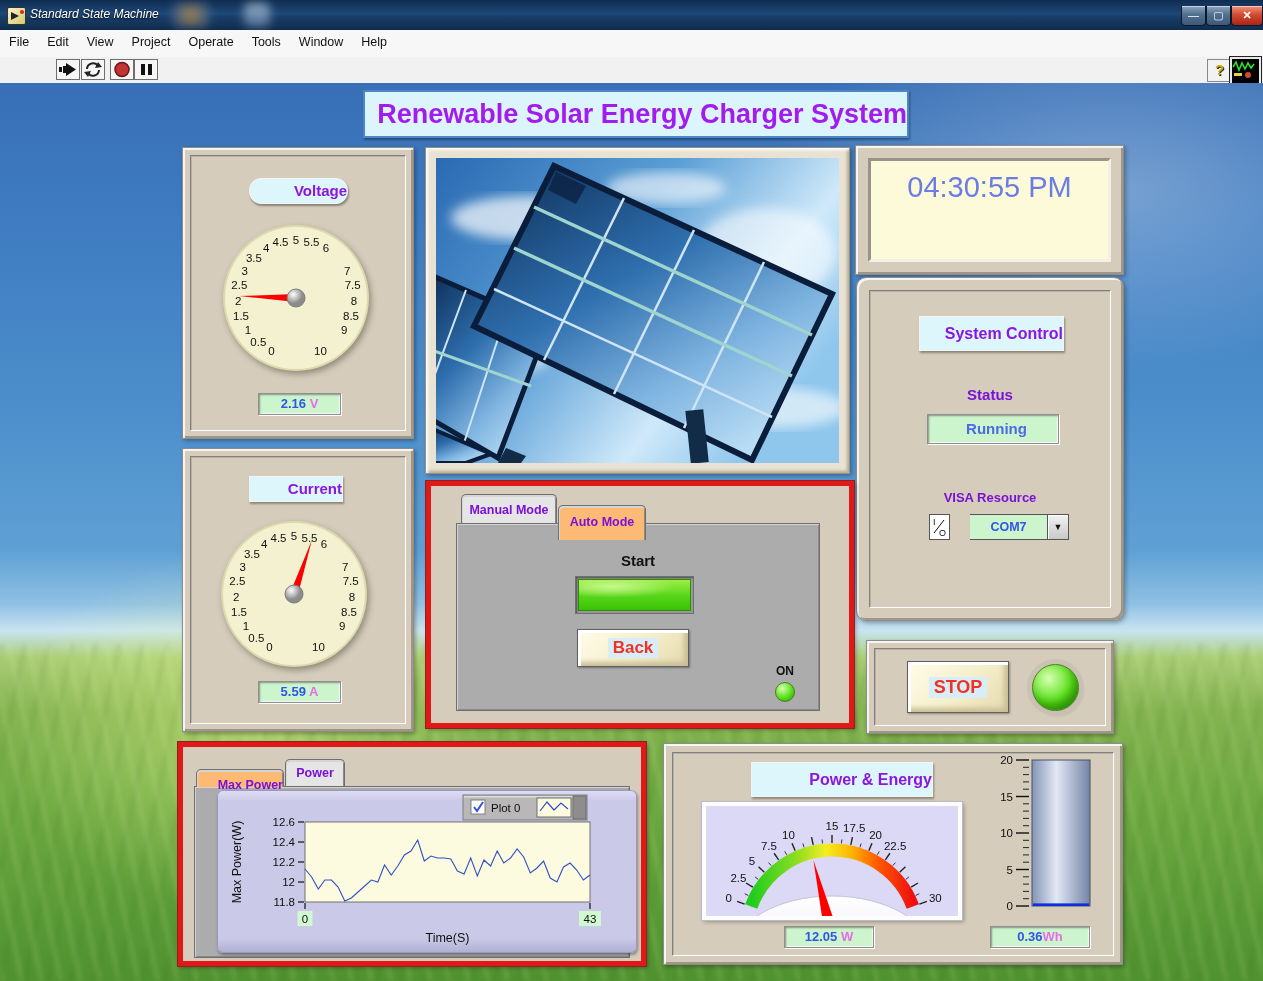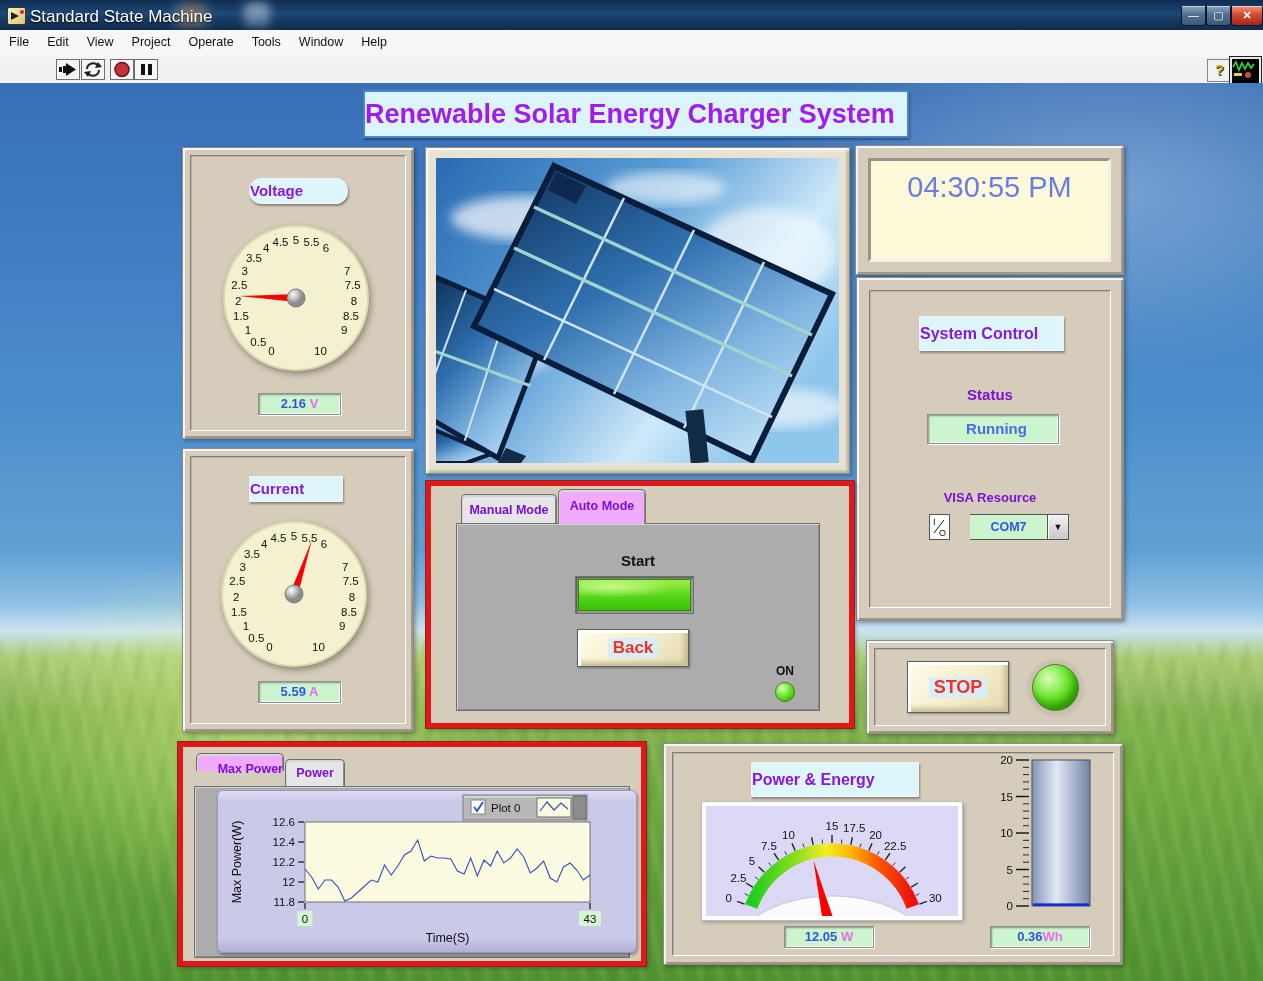--- a/index.html
+++ b/index.html
@@ -8,21 +8,21 @@
   svg text{font-family:"Liberation Sans",sans-serif;}
 
   
   .titlebar{position:absolute;left:0;top:0;width:1263px;height:30px;
     background:linear-gradient(180deg,#0f2c50 0%,#1d4877 45%,#173c66 60%,#102c4e 100%);}
   .tb-blob{position:absolute;top:3px;filter:blur(5px);opacity:.65;border-radius:6px;}
   .titleicon{position:absolute;left:7px;top:7px;width:17px;height:16px;background:linear-gradient(135deg,#f7f2c8,#d8c870);
     border:1px solid #333;border-radius:2px;}
   .titleicon:before{content:"";position:absolute;left:3px;top:4px;border-left:8px solid #222;border-top:4px solid transparent;border-bottom:4px solid transparent;}
   .titleicon:after{content:"";position:absolute;right:1px;top:2px;width:4px;height:4px;background:#d22;border-radius:50%;}
-  .titletext{position:absolute;left:30px;top:7px;color:#fff;font-size:17px;text-shadow:0 1px 2px #000;}
+  .titletext{position:absolute;left:30px;top:7px;color:#fff;font-size:12px;text-shadow:0 1px 2px #000;font-style:italic;}
   .winbtns{position:absolute;right:0;top:6px;display:flex;}
   .winbtn{height:19px;border:1px solid #09182c;border-top:none;border-radius:0 0 4px 4px;
     background:linear-gradient(180deg,#8fa6bf,#51708f 45%,#3c5a78);color:#fff;text-align:center;
     font-size:11px;line-height:18px;box-shadow:inset 0 1px 0 rgba(255,255,255,.5);}
   .winbtn.min,.winbtn.max{width:23px;}
   .winbtn.close{width:30px;background:linear-gradient(180deg,#f2957c,#d14c31 45%,#ab2414);font-weight:bold;}
   .menubar{position:absolute;left:0;top:30px;width:1263px;height:36px;background:#f7f7f7;border-bottom:2px solid #0ea5e9;box-sizing:border-box;}
   .menubar span{display:inline-block;padding:5px 9px 0 9px;font-size:12.5px;color:#111;}
   .toolbar{position:absolute;left:0;top:57px;width:1263px;height:26px;background:#f1f1f1;box-sizing:border-box;}
   .tbtn{position:absolute;top:2px;width:24px;height:21px;background:#f6f6f6;border:1px solid #6f6f6f;box-sizing:border-box;text-align:center;}
@@ -40,33 +40,33 @@
     background:
      repeating-linear-gradient(78deg, rgba(240,255,190,.22) 0 5px, rgba(0,0,0,0) 5px 19px),
      repeating-linear-gradient(102deg, rgba(40,90,20,.20) 0 4px, rgba(0,0,0,0) 4px 23px);
     filter:blur(2px);}
 
   
   .lvpanel{position:absolute;background:#d5ccbb;border:1px solid #8d8d8d;
     box-shadow:inset 2px 2px 0 rgba(255,255,255,.8), inset -2px -2px 0 rgba(115,105,88,.55), 2px 2px 4px rgba(0,0,0,.30);}
   .inframe{position:absolute;border:1px solid;border-color:#7f7f7f #ffffff #ffffff #7f7f7f;
     box-shadow:inset 1px 1px 0 #b9b1a1;}
-  .chip{position:absolute;background:#dcf6fc;color:#8b16e0;font-weight:bold;text-align:left;
+  .chip{position:absolute;background:#dcf6fc;color:#8b16e0;font-weight:bold;text-align:right;
     border:1px solid #f4f4f4;box-shadow:1px 2px 2px rgba(0,0,0,.35);}
   .plabel{position:absolute;color:#7b10d8;font-weight:bold;text-align:center;width:100%;}
   .valbox{position:absolute;background:#cdf5cd;border:1px solid #8f8f8f;text-align:center;font-weight:bold;font-size:13px;
     box-shadow:inset 1px 1px 2px rgba(70,70,70,.55), inset -1px -1px 1px rgba(255,255,255,.9), 1px 1px 0 #fff;}
   .valnum{color:#2f55e8;} .valunit{color:#e86ce8;}
   .lcd{position:absolute;background:#fdfada;border:3px solid;border-color:#9a9488 #f4f0e4 #f4f0e4 #9a9488;
     color:#6b7ce4;text-align:center;font-size:29px;}
   .redframe{position:absolute;border:5px solid #e01818;background:#d5ccbb;box-shadow:0 0 0 1px #8d2222, 2px 2px 4px rgba(0,0,0,.3);}
   .tab{position:absolute;font-weight:bold;color:#7b10d8;font-size:12.5px;text-align:center;
     border:1px solid #6f6f6f;border-bottom:none;border-radius:5px 5px 0 0;
     box-shadow:inset 1px 2px 0 #d6d6d6, inset -1px 0 0 #8a8a8a;box-sizing:border-box;}
-  .tab.active{background:#f0abfc;z-index:3;}
+  .tab.active{background:#fdba74;z-index:3;margin-top:16px;}
   .tab.inactive{background:#e5e5e5;z-index:1;}
   .tabpage{position:absolute;background:#acacac;border:1px solid #6f6f6f;z-index:2;
     box-shadow:inset 1px 1px 0 #d2d2d2, inset -1px -1px 0 #8a8a8a;}
   .creambtn{position:absolute;background:linear-gradient(135deg,#fffce9 0%,#f5eecb 55%,#e3d9ad 100%);
     border:1px solid #5f5f5f;display:flex;align-items:center;justify-content:center;
     box-shadow:inset 3px 3px 0 #ffffff, inset -4px -4px 5px #c9be96, 1px 1px 2px rgba(0,0,0,.35);}
   .creambtn span{background:#d9edf9;color:#ee3322;font-weight:bold;padding:0 5px;}
   .bezel{position:absolute;background:#9a9a9a;border:1px solid #6f6f6f;box-shadow:inset 1px 1px 2px #4d4d4d;padding:2px;}
   .greenbtn{width:100%;height:100%;box-sizing:border-box;border:1px solid #2a8e00;
     background:radial-gradient(90px 16px at 30% 22%, #c7f88c, rgba(199,248,140,0) 70%),
@@ -238,21 +238,21 @@
       </g>
     </svg>
   </div>
 
   <div class="lvpanel" style="left:855px;top:145px;width:267px;height:128px;">
     <div class="lcd" style="inset:12px;">
       <div style="margin-top:10px;">04:30:55 PM</div>
     </div>
   </div>
 
-  <div class="lvpanel" style="left:856px;top:277px;width:266px;height:342px;">
+  <div class="lvpanel" style="left:856px;top:277px;width:266px;height:342px;border-radius:10px;">
     <div class="inframe" style="inset:12px;"></div>
     <div class="chip" style="left:62px;top:38px;width:143px;height:33px;font-size:16px;line-height:33px;">System Control</div>
     <div class="plabel" style="top:108px;font-size:15px;">Status</div>
     <div class="valbox" style="left:70px;top:136px;width:130px;height:28px;line-height:28px;font-size:15px;">
       <span style="color:#4a6ae8;margin-left:7px;">Running</span>
     </div>
     <div class="plabel" style="top:212px;font-size:13px;">VISA Resource</div>
     <div class="combo" style="left:72px;top:236px;">
       <div class="io">
         <svg width="19" height="24" viewBox="0 0 19 24">
@@ -365,21 +365,21 @@
               <polyline points="323,21 330,12 337,20 344,13 351,19" fill="none" stroke="#3050c8" stroke-width="1.2"></polyline>
               <rect x="356" y="6" width="13" height="23" fill="#8e8c8c" stroke="#6f6f6f"></rect>
             </g>
           </svg>
       </div>
     </div>
   </div>
 
   <div class="lvpanel" style="left:663px;top:743px;width:458px;height:220px;">
     <div class="inframe" style="inset:8px;"></div>
-    <div class="chip" style="left:87px;top:18px;width:166px;height:33px;font-size:16px;line-height:33px;">Power &amp; Energy</div>
+    <div class="chip" style="left:87px;top:18px;width:166px;height:33px;font-size:16px;line-height:33px;padding-left:14px;">Power &amp; Energy</div>
     <div class="meterbox" style="left:38px;top:58px;width:252px;height:110px;">
       <svg id="meter-svg" width="252" height="110" viewBox="0 0 252 110">
           <rect x="0" y="0" width="252" height="110" fill="#dbd9f6"></rect>
           <linearGradient id="meter-band" x1="0" y1="0" x2="1" y2="0">
             <stop offset="0" stop-color="#1ecc1e"></stop>
             <stop offset="0.28" stop-color="#8ddd20"></stop>
             <stop offset="0.46" stop-color="#f2ee22"></stop>
             <stop offset="0.62" stop-color="#ffb400"></stop>
             <stop offset="0.78" stop-color="#ff5a00"></stop>
             <stop offset="1" stop-color="#ee1010"></stop>

